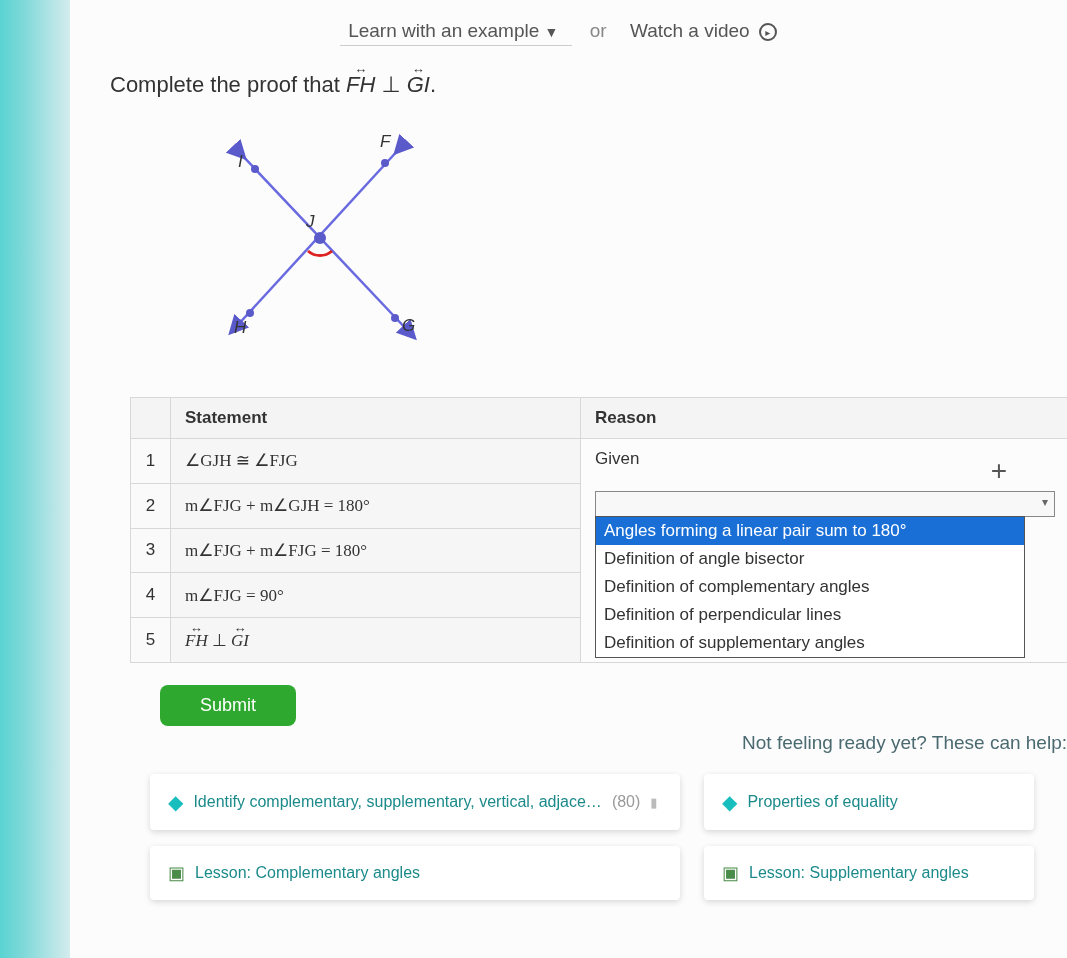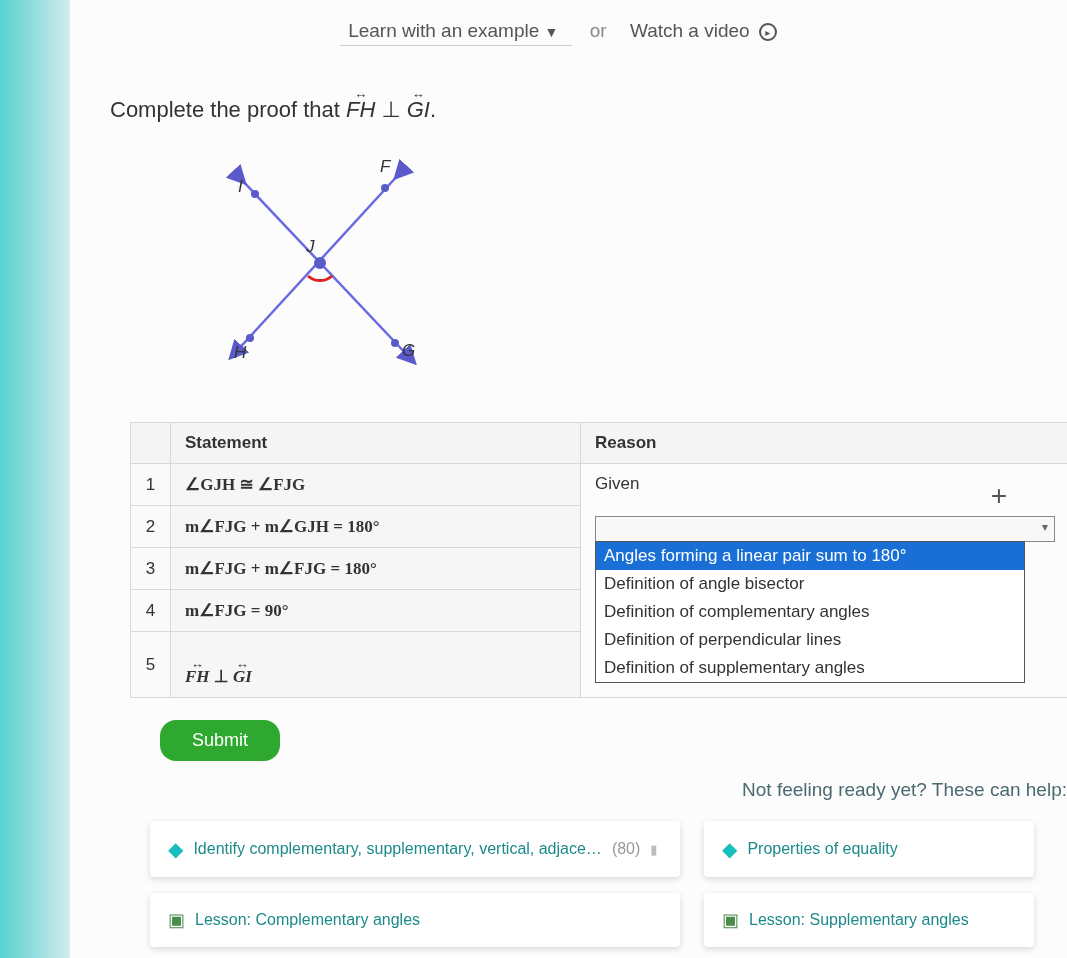--- a/index.html
+++ b/index.html
@@ -66,44 +66,44 @@
   .dropdown-placeholder::after{content:"▾";position:absolute;right:6px;top:3px;color:#666;font-size:12px;}
   .dropdown-list{
     position:absolute; z-index:10; margin-top:-1px;
     border:1px solid #555; background:#fff; width:430px;
   }
   .dropdown-list div{ padding:4px 8px; font-size:17px;}
   .dropdown-list div.sel{ background:#1a6fd6; color:#fff;}
   .shadow-row{ color:#888; font-size:15px;}
   
   .submit-btn{
-    margin:22px 0 12px 50px;
+    margin:22px 0 0 50px;
     background:#2fa82f;color:#fff;border:none;
-    padding:10px 32px;font-size:18px;border-radius:16px;cursor:pointer;
+    padding:10px 40px;font-size:18px;border-radius:8px;cursor:pointer;
   }
   
   .workout {
     text-align:center;color:#2c5c66;font-size:22px;margin-top:34px;
   }
   .nfr{ text-align:right;color:#4a6a70;font-size:19px;margin-top:6px;margin-bottom:20px;}
   
   .rec-row{ display:flex; gap:24px; padding-left:40px; margin-bottom:16px;}
   .rec-card{
     background:#fff;border-radius:4px;box-shadow:0 2px 6px rgba(0,0,0,.15);
     padding:16px 18px;display:flex;align-items:center;gap:10px;
     font-size:16px;color:#1c8a8a;cursor:pointer;
   }
   .rec-card.wide{ width:530px;}
   .rec-card.narrow{ width:330px;}
   .gem{color:#18bdbd;font-size:20px;}
   .book{color:#4a8c4a;font-size:18px;}
   .score{color:#999;}
   .bm{color:#bbb;font-size:13px;}
-  .ang{font-family: 'Times New Roman', serif; font-weight: bold;}
-  .doublearrow{position:relative;display:inline-block;margin-top:25px;}
+  .ang{font-family: 'Times New Roman', serif;}
+  .doublearrow{position:relative;display:inline-block;}
   .doublearrow::before{content:"↔";position:absolute;top:-11px;left:0;right:0;text-align:center;font-size:13px;}
 </style>
 </head>
 <body>
 
 <div class="page">
 
   <div class="top-links">
     <span class="learn">
       <span>Learn with an example</span>

